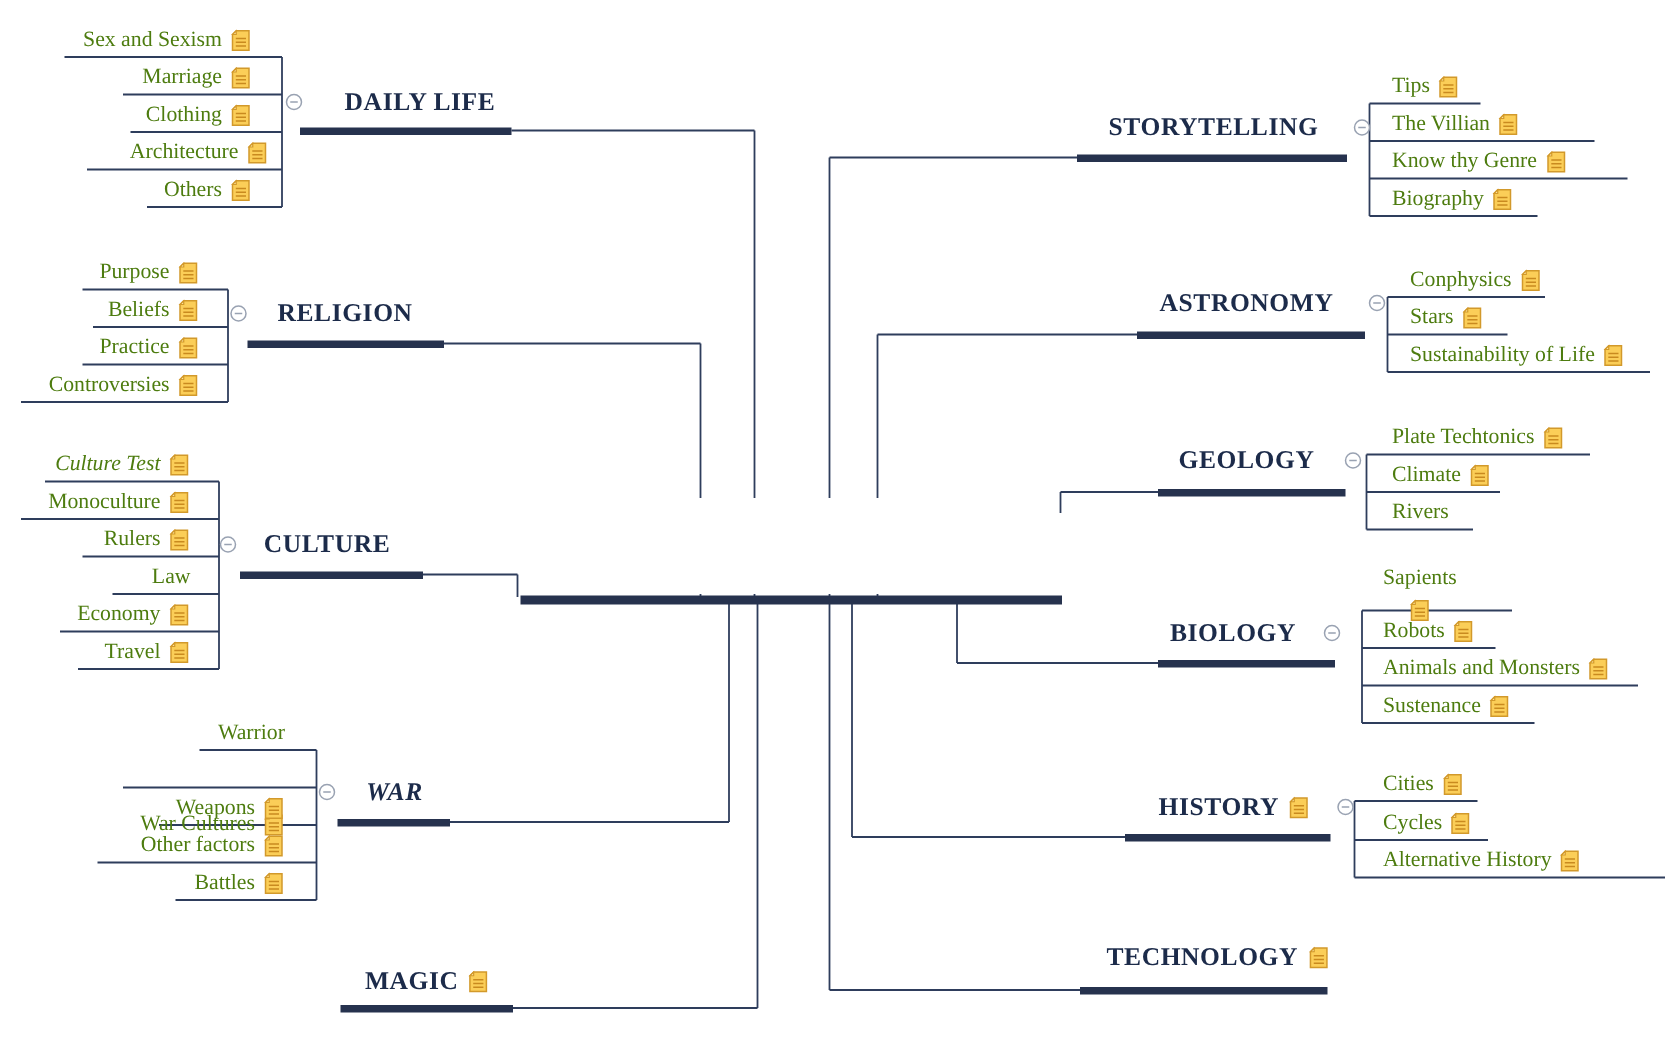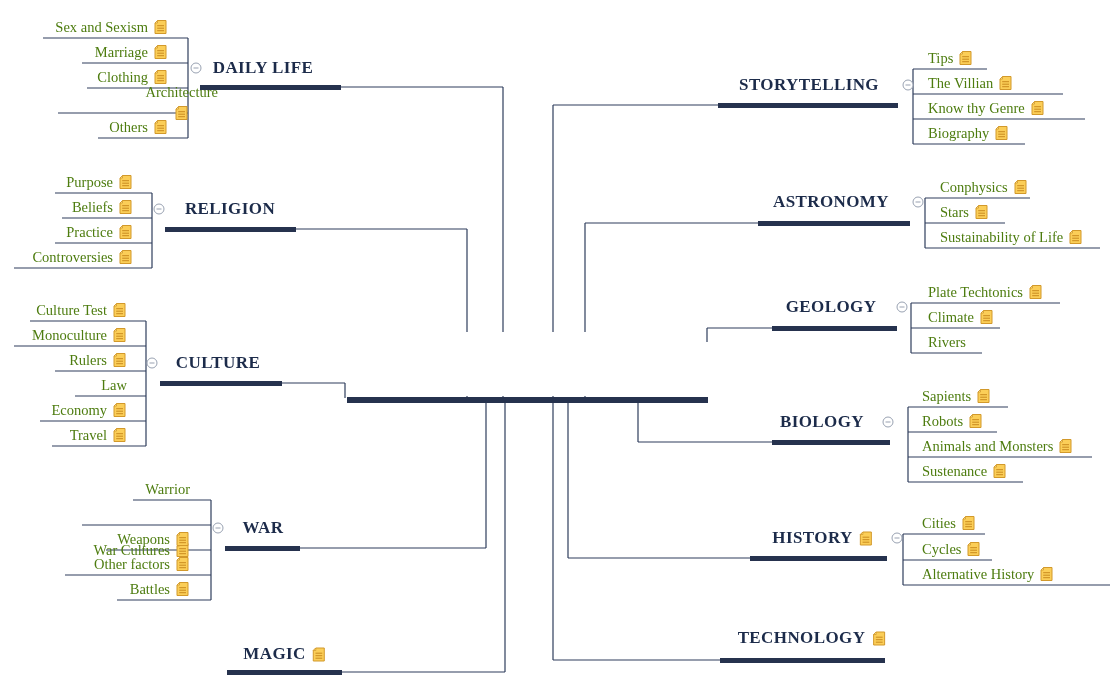--- a/index.html
+++ b/index.html
@@ -105,21 +105,21 @@
       <line x1="903" y1="534" x2="903" y2="585" stroke="#2e3d5c" stroke-width="1.2"></line>
       <line x1="903" y1="534" x2="985" y2="534" stroke="#2e3d5c" stroke-width="1.2"></line>
       <line x1="903" y1="560" x2="992" y2="560" stroke="#2e3d5c" stroke-width="1.2"></line>
       <line x1="903" y1="585" x2="1110" y2="585" stroke="#2e3d5c" stroke-width="1.2"></line>
       <line x1="720" y1="660" x2="553" y2="660" stroke="#2e3d5c" stroke-width="1.2"></line>
       <line x1="553" y1="660" x2="553" y2="401" stroke="#2e3d5c" stroke-width="1.2"></line>
     </svg>
   <div class="mask" style="left:350px;top:332px;width:350px;height:64px;"></div>
   <div id="central-bar"></div>
 <div class="bar" style="left: 200px; top: 85px; width: 141px;"></div>
-    <div class="branch-label node" style="left: 263px; top: 68px;">
+    <div class="branch-label node" style="left: 280px; top: 68px;">
       <span>DAILY LIFE</span>
     </div>
     <div class="collapse node" style="left: 196px; top: 68px;"></div>
     <div class="child-item node" style="top: 27px; right: 947px;">
       <span>Sex and Sexism</span>
       <span class="note-wrap">
         <svg width="15" height="15" viewBox="0 0 15 15">
     <path d="M4.5 1 H13 V14 H2 V3.5 Z" fill="#FBCE58" stroke="#D2992B" stroke-width="1"></path>
     <path d="M4.5 1 L4.5 3.5 L2 3.5 Z" fill="#FFE9A8" stroke="#D2992B" stroke-width="0.8"></path>
     <line x1="4.2" y1="6.2" x2="11" y2="6.2" stroke="#C98A1F" stroke-width="1"></line>
@@ -145,21 +145,21 @@
       <span class="note-wrap">
         <svg width="15" height="15" viewBox="0 0 15 15">
     <path d="M4.5 1 H13 V14 H2 V3.5 Z" fill="#FBCE58" stroke="#D2992B" stroke-width="1"></path>
     <path d="M4.5 1 L4.5 3.5 L2 3.5 Z" fill="#FFE9A8" stroke="#D2992B" stroke-width="0.8"></path>
     <line x1="4.2" y1="6.2" x2="11" y2="6.2" stroke="#C98A1F" stroke-width="1"></line>
     <line x1="4.2" y1="8.7" x2="11" y2="8.7" stroke="#C98A1F" stroke-width="1"></line>
     <line x1="4.2" y1="11.2" x2="11" y2="11.2" stroke="#C98A1F" stroke-width="1"></line>
   </svg>
       </span>
     </div>
-    <div class="child-item node" style="top: 102px; right: 897px; flex-direction: column;">
+    <div class="child-item node" style="top: 102px; right: 936px;">
       <span>Architecture</span>
       <span class="note-wrap">
         <svg width="15" height="15" viewBox="0 0 15 15">
     <path d="M4.5 1 H13 V14 H2 V3.5 Z" fill="#FBCE58" stroke="#D2992B" stroke-width="1"></path>
     <path d="M4.5 1 L4.5 3.5 L2 3.5 Z" fill="#FFE9A8" stroke="#D2992B" stroke-width="0.8"></path>
     <line x1="4.2" y1="6.2" x2="11" y2="6.2" stroke="#C98A1F" stroke-width="1"></line>
     <line x1="4.2" y1="8.7" x2="11" y2="8.7" stroke="#C98A1F" stroke-width="1"></line>
     <line x1="4.2" y1="11.2" x2="11" y2="11.2" stroke="#C98A1F" stroke-width="1"></line>
   </svg>
       </span>
@@ -227,21 +227,21 @@
     <line x1="4.2" y1="8.7" x2="11" y2="8.7" stroke="#C98A1F" stroke-width="1"></line>
     <line x1="4.2" y1="11.2" x2="11" y2="11.2" stroke="#C98A1F" stroke-width="1"></line>
   </svg>
       </span>
     </div>
     <div class="bar" style="left: 160px; top: 381px; width: 122px;"></div>
     <div class="branch-label node" style="left: 218px; top: 363px;">
       <span>CULTURE</span>
     </div>
     <div class="collapse node" style="left: 152px; top: 363px;"></div>
-    <div class="child-item node" style="top: 310px; right: 988px;">
+    <div class="child-item node" style="top: 310px; right: 988px; font-style: italic;">
       <span>Culture Test</span>
       <span class="note-wrap">
         <svg width="15" height="15" viewBox="0 0 15 15">
     <path d="M4.5 1 H13 V14 H2 V3.5 Z" fill="#FBCE58" stroke="#D2992B" stroke-width="1"></path>
     <path d="M4.5 1 L4.5 3.5 L2 3.5 Z" fill="#FFE9A8" stroke="#D2992B" stroke-width="0.8"></path>
     <line x1="4.2" y1="6.2" x2="11" y2="6.2" stroke="#C98A1F" stroke-width="1"></line>
     <line x1="4.2" y1="8.7" x2="11" y2="8.7" stroke="#C98A1F" stroke-width="1"></line>
     <line x1="4.2" y1="11.2" x2="11" y2="11.2" stroke="#C98A1F" stroke-width="1"></line>
   </svg>
       </span>
@@ -291,21 +291,21 @@
         <svg width="15" height="15" viewBox="0 0 15 15">
     <path d="M4.5 1 H13 V14 H2 V3.5 Z" fill="#FBCE58" stroke="#D2992B" stroke-width="1"></path>
     <path d="M4.5 1 L4.5 3.5 L2 3.5 Z" fill="#FFE9A8" stroke="#D2992B" stroke-width="0.8"></path>
     <line x1="4.2" y1="6.2" x2="11" y2="6.2" stroke="#C98A1F" stroke-width="1"></line>
     <line x1="4.2" y1="8.7" x2="11" y2="8.7" stroke="#C98A1F" stroke-width="1"></line>
     <line x1="4.2" y1="11.2" x2="11" y2="11.2" stroke="#C98A1F" stroke-width="1"></line>
   </svg>
       </span>
     </div>
     <div class="bar" style="left: 225px; top: 546px; width: 75px;"></div>
-    <div class="branch-label node" style="left: 263px; top: 528px;">
+    <div class="branch-label node" style="left: 263px; top: 528px; font-style: italic;">
       <span>WAR</span>
     </div>
     <div class="collapse node" style="left: 218px; top: 528px;"></div>
     <div class="child-item node" style="top: 489px; right: 925px;">
       <span>Warrior</span>
     </div>
     <div class="child-item node" style="top: 514px; right: 925px; margin-top: 36px;">
       <span>War Cultures</span>
       <span class="note-wrap">
         <svg width="15" height="15" viewBox="0 0 15 15">
@@ -490,21 +490,21 @@
       </span>
     </div>
     <div class="child-item node" style="top: 342px; left: 928px; align-items: center;">
       <span>Rivers</span>
     </div>
     <div class="bar" style="left: 772px; top: 440px; width: 118px;"></div>
     <div class="branch-label node" style="left: 822px; top: 422px;">
       <span>BIOLOGY</span>
     </div>
     <div class="collapse node" style="left: 888px; top: 422px;"></div>
-    <div class="child-item node" style="top: 396px; left: 922px;">
+    <div class="child-item node" style="top: 396px; left: 922px; flex-direction: column;">
       <span>Sapients</span>
       <span class="note-wrap">
         <svg width="15" height="15" viewBox="0 0 15 15">
     <path d="M4.5 1 H13 V14 H2 V3.5 Z" fill="#FBCE58" stroke="#D2992B" stroke-width="1"></path>
     <path d="M4.5 1 L4.5 3.5 L2 3.5 Z" fill="#FFE9A8" stroke="#D2992B" stroke-width="0.8"></path>
     <line x1="4.2" y1="6.2" x2="11" y2="6.2" stroke="#C98A1F" stroke-width="1"></line>
     <line x1="4.2" y1="8.7" x2="11" y2="8.7" stroke="#C98A1F" stroke-width="1"></line>
     <line x1="4.2" y1="11.2" x2="11" y2="11.2" stroke="#C98A1F" stroke-width="1"></line>
   </svg>
       </span>

